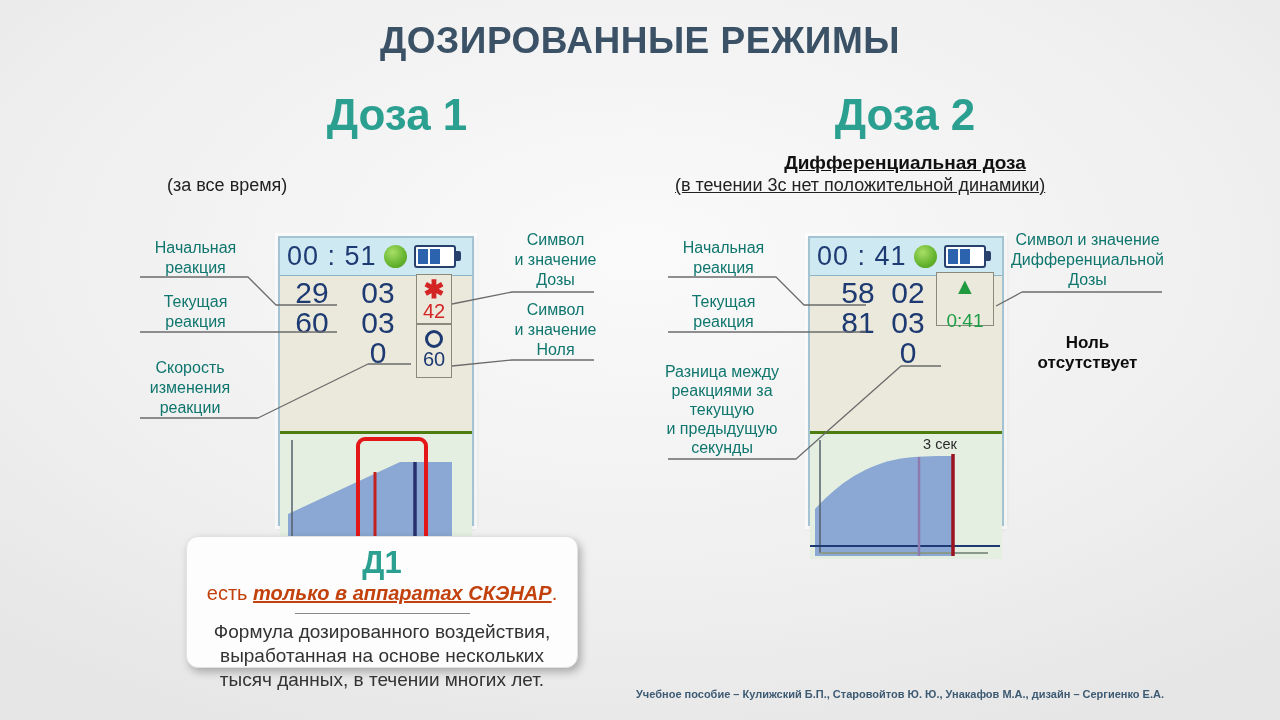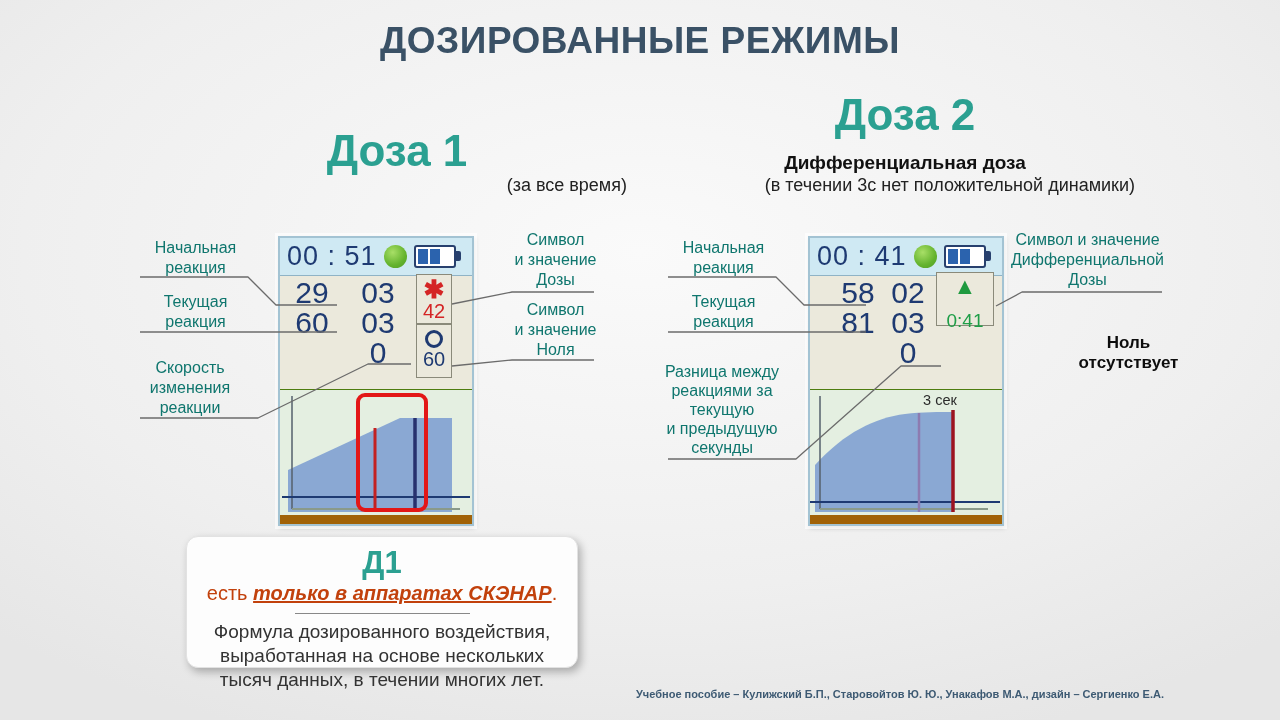--- a/index.html
+++ b/index.html
@@ -11,50 +11,50 @@
   }
   .stage { position:relative; width:1280px; height:720px; }
 
   .title {
     position:absolute; top:20px; left:0; width:100%;
     text-align:center; font-size:37px; font-weight:bold; color:#3a5166; letter-spacing:.5px;
   }
 
   .dose-heading { position:absolute; top:90px; width:400px; text-align:center;
     font-size:44px; font-weight:bold; color:#2ba091; }
-  .d1x { left:197px;margin-top:36px; } .d2x { left:705px; }
+  .d1x { left:197px; } .d2x { left:705px; }
   .subtitle { position:absolute; top:152px; width:460px; text-align:center;
     font-size:19px; font-weight:bold; color:#111; }
-  .sub1 { left:167px; } .sub2 { left:675px; }
-  .noteline { position:absolute; top:175px; width:460px; text-align:right;
+  .sub1 { left:167px; } .sub2 { left:675px;text-decoration:underline; }
+  .noteline { position:absolute; top:175px; width:460px; text-align:left;
     font-size:18px; color:#222; }
 
   .lbl { position:absolute; text-align:center; font-size:16px; line-height:20px;
     color:#0f766e; white-space:pre-line; }
-  .lbl.bold { font-weight:bold; color:#0d0d0d; font-size:17px;margin-left:41px; }
+  .lbl.bold { font-weight:bold; color:#0d0d0d; font-size:17px; }
 
   
   .device { position:absolute; top:236px; width:196px; height:290px;
     border:2px solid #a3c3d3; background:#a16207;
     box-shadow:0 0 0 3px rgba(255,255,255,.65), 1px 2px 5px rgba(0,0,0,.18); }
   .dev1 { left:278px; } .dev2 { left:808px; }
 
   .topbar { height:38px; background:#cfe9f3; border-bottom:1px solid #8fb3c6;
     display:flex; align-items:center; padding-left:7px; gap:7px; }
   .time { font-size:27px; color:#1e3a72; letter-spacing:1px; white-space:nowrap; }
   .status-dot { width:23px; height:23px; border-radius:50%;
     background:radial-gradient(circle at 38% 32%, #a8df67, #64b32e 60%, #4f9c22); flex:none; }
   .battery { position:relative; width:42px; height:23px; border:2.5px solid #27406e;
     border-radius:3px; background:#fff; display:flex; gap:2px; padding:2px; flex:none; }
   .battery .cell { flex:1; }
   .battery .cell.fill { background:#2b63ae; }
   .battery .nub { position:absolute; right:-7px; top:4px; width:5px; height:10px;
     background:#27406e; border-radius:0 2px 2px 0; padding:0; }
 
-  .screen { position:relative; height:114px; background:#ebe9dc; border-bottom:1px solid #4d7c0f; }
+  .screen { position:relative; height:158px; background:#ebe9dc; border-bottom:3px solid #4d7c0f; }
   .num { position:absolute; width:52px; text-align:center; font-size:30px; line-height:30px; color:#1e3a72; }
   .sym-box { position:absolute; width:36px; border:1px solid #8a8a7a; background:#ebe9dc; text-align:center; }
   .sym-box.wide { width:58px; }
   .ast { font-size:25px; line-height:25px; font-weight:bold; color:#d42525; margin-top:2px; }
   .red-val { font-size:20px; line-height:19px; color:#d42525; }
   .navy-val { font-size:20px; line-height:20px; color:#1e3a72; }
   .ring { width:18px; height:18px; border:3.5px solid #1e3a72; border-radius:50%; margin:5px auto 1px; }
   .tri { font-size:23px; line-height:25px; color:#1f9a3f; margin-top:1px; }
   .grn-val { font-size:19px; line-height:20px; color:#1e9e47;margin-top:12px; }
 

